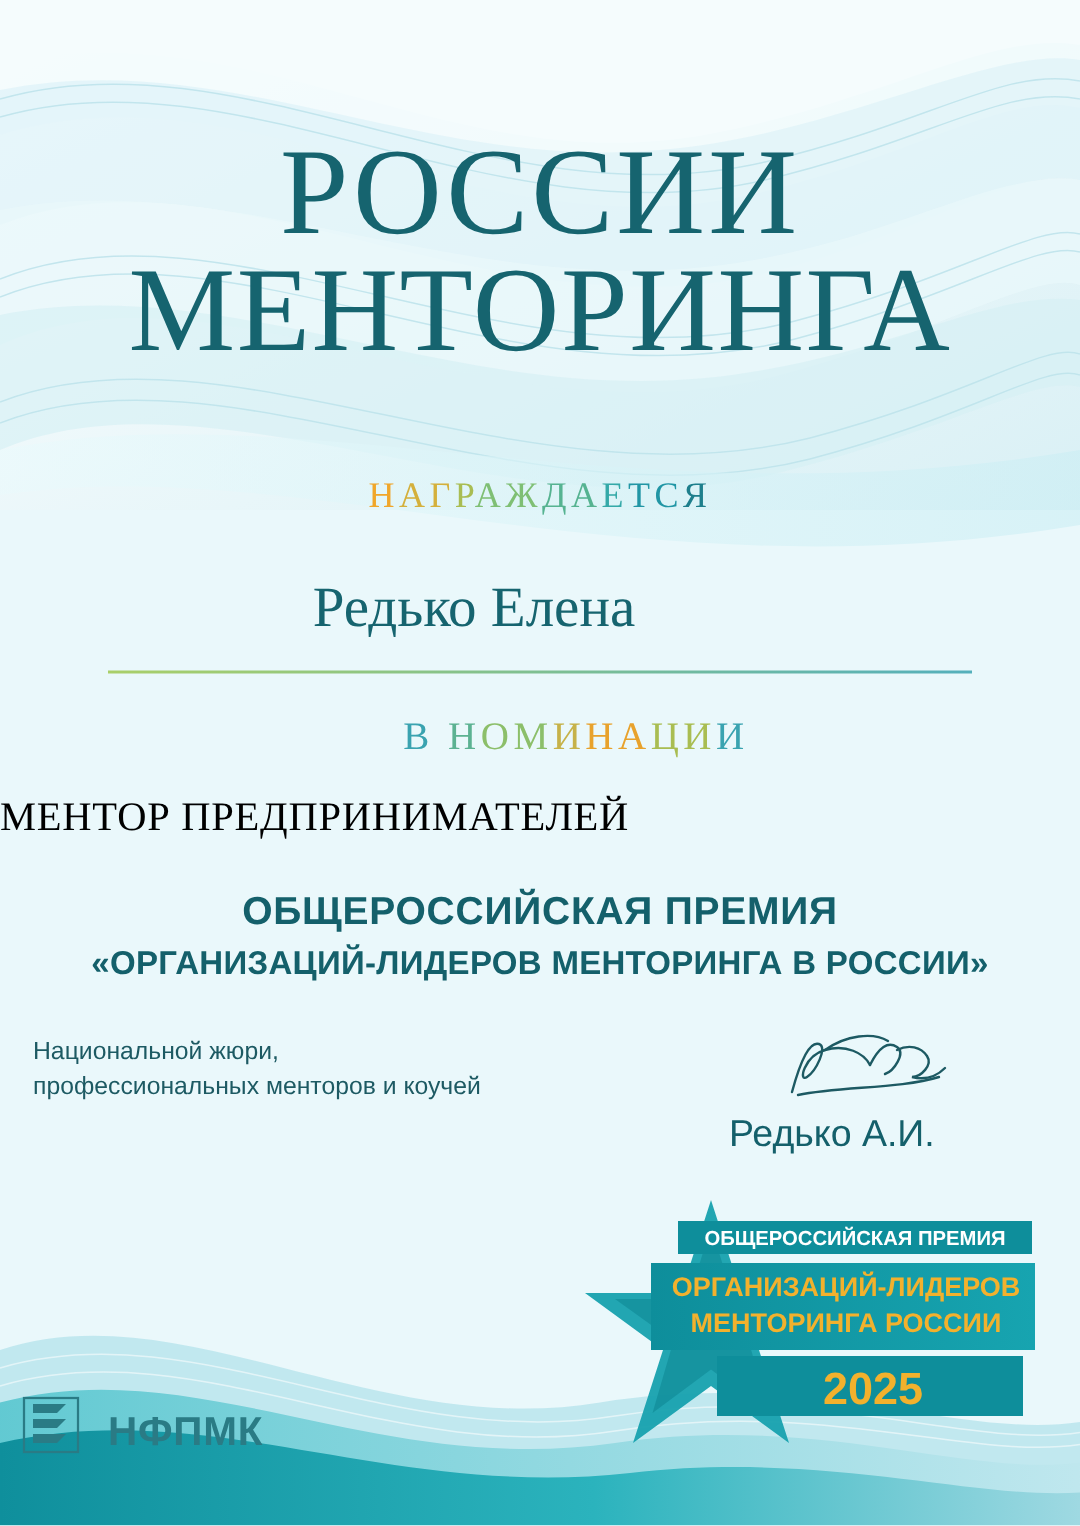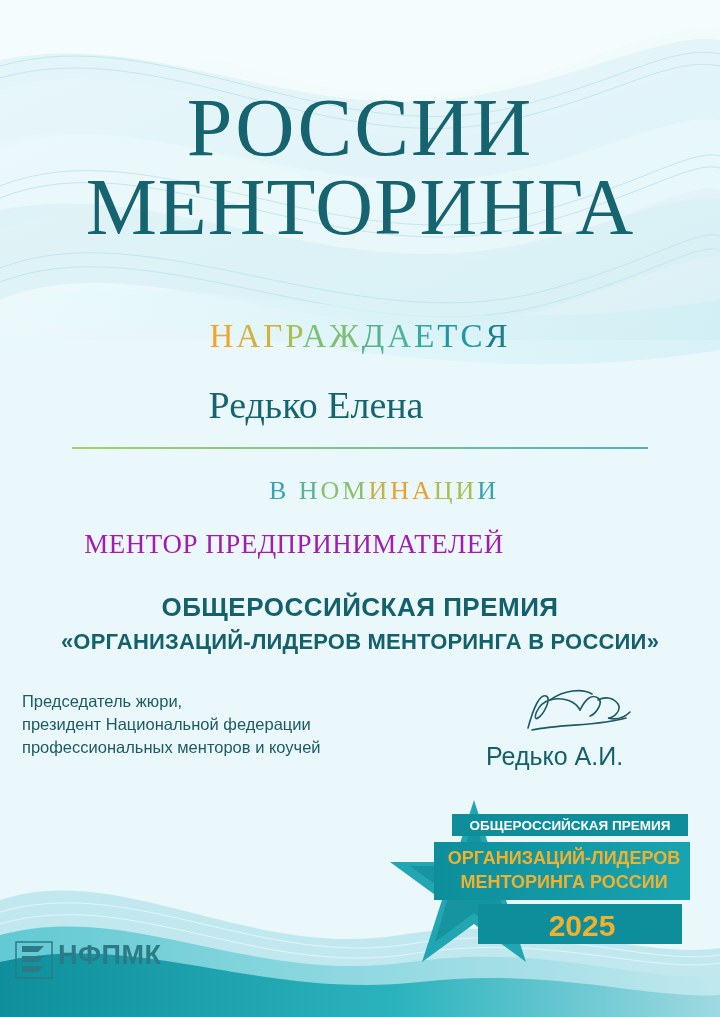--- a/index.html
+++ b/index.html
@@ -50,21 +50,21 @@
   }
 
   
   .award-label {
     position: absolute;
     top: 318px;
     left: 0;
     width: 720px;
     text-align: center;
     font-family: "Liberation Serif", serif;
-    font-size: 33px;
+    font-size: 24px;
     letter-spacing: 3px;
     color: #f0a62a;
   }
 
   
   .recipient {
     position: absolute;
     top: 383px;
     left: 0;
     width: 632px;
@@ -94,25 +94,24 @@
     font-size: 26px;
     letter-spacing: 3px;
     padding-left: 24px;
   }
 
   .nomination-value {
     position: absolute;
     top: 529px;
     left: 0;
     width: 588px;
-    text-align: center;
     font-family: "Liberation Serif", serif;
     font-size: 27px;
     letter-spacing: 0.5px;
-    color: #a21caf;
+    color: #000000;
   }
 
   
   .award-name {
     position: absolute;
     top: 592px;
     left: 0;
     width: 720px;
     text-align: center;
     color: #14606b;
@@ -162,23 +161,22 @@
     width: 310px;
     height: 175px;
   }
 
   
   .footer-logo {
     position: absolute;
     left: 14px;
     top: 930px;
     display: flex;
-    align-items: flex-start;
-    gap: 4px;
-    margin-top: 10px;
+    align-items: flex-end;
+    gap: 18px;
   }
   .footer-logo .mark {
     width: 40px;
     height: 40px;
   }
   .footer-logo .name {
     font-size: 27px;
     font-weight: bold;
     color: #2a7b85;
     letter-spacing: 0.5px;
@@ -257,22 +255,21 @@
       <span><span style="color: rgb(58, 163, 176);">В</span><span style="color: rgb(92, 178, 146);"> </span><span style="color: rgb(92, 178, 146);">Н</span><span style="color: rgb(140, 191, 106);">О</span><span style="color: rgb(140, 191, 106);">М</span><span style="color: rgb(198, 178, 73);">И</span><span style="color: rgb(232, 162, 44);">Н</span><span style="color: rgb(232, 162, 44);">А</span><span style="color: rgb(169, 189, 82);">Ц</span><span style="color: rgb(169, 189, 82);">И</span><span style="color: rgb(58, 163, 176);">И</span></span>
     </div>
     <div class="nomination-value">МЕНТОР ПРЕДПРИНИМАТЕЛЕЙ</div>
 
     <div class="award-name">
       <div class="ln1">ОБЩЕРОССИЙСКАЯ ПРЕМИЯ</div>
       <div class="ln2">«ОРГАНИЗАЦИЙ-ЛИДЕРОВ МЕНТОРИНГА В РОССИИ»</div>
     </div>
 
     <div class="signer-text">
-      <div>Председатель жюри,</div>
-      <div>президент Национальной федерации</div>
+      <div>Национальной жюри,</div>
       <div>профессиональных менторов и коучей</div>
     </div>
 
     <svg class="signature-mark" viewBox="0 0 120 56">
       <g fill="none" stroke="#1d5a63" stroke-width="1.6" stroke-linecap="round">
         <path d="M8,44 C14,22 20,10 26,12 C32,14 24,30 18,34 C12,38 16,20 30,16 C44,12 56,18 60,26"></path>
         <path d="M30,16 C44,6 62,4 72,10"></path>
         <path d="M60,26 C66,14 72,10 78,14 C84,18 76,30 70,32"></path>
         <path d="M78,16 C86,12 94,14 98,20 C102,26 94,34 88,34 C96,36 104,34 110,28"></path>
         <path d="M12,46 C40,40 80,42 106,34"></path>

